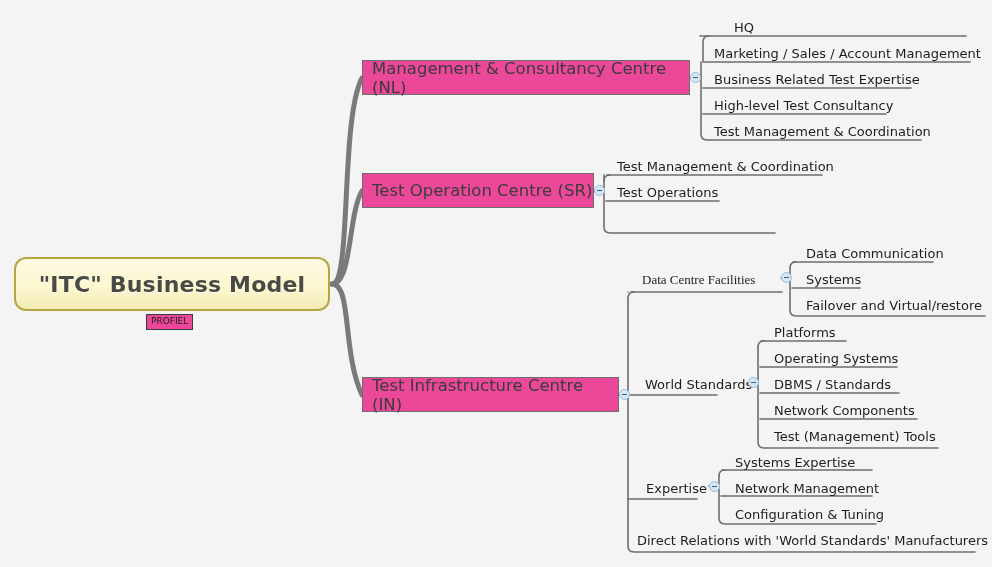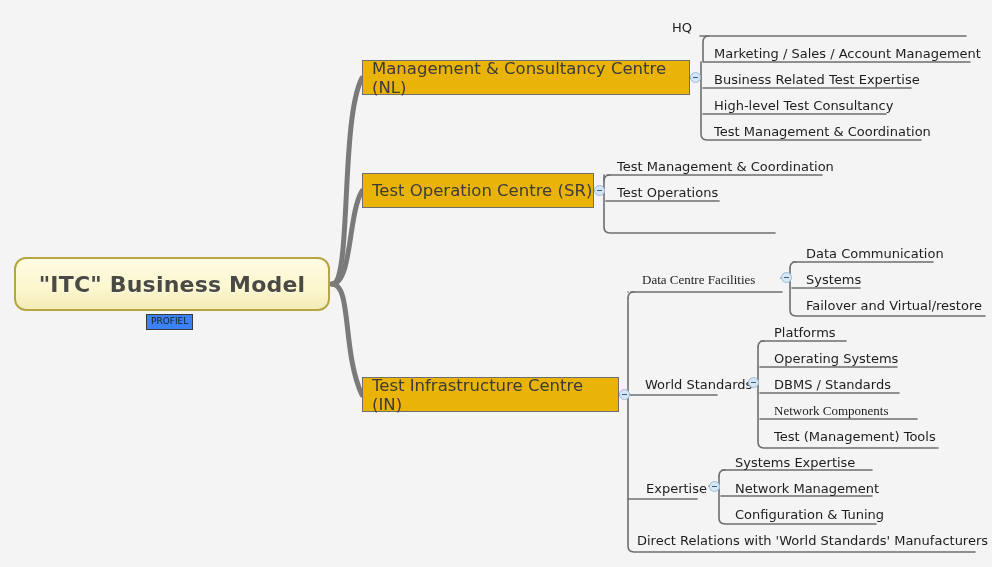--- a/index.html
+++ b/index.html
@@ -21,33 +21,33 @@
     border-radius:12px;
     background:linear-gradient(to bottom,#fdfbe3 0%,#fcf7cf 55%,#f3ecb8 100%);
     box-sizing:border-box;
     display:flex;align-items:center;justify-content:center;
     font-size:22px;font-weight:bold;color:#4a4a45;
     letter-spacing:.2px;
     text-shadow:0 1px 0 rgba(255,255,255,.6);
   }
   .profiel{
     position:absolute;left:146px;top:314px;
-    background:#3b82f6;
+    background:#ec4899;
     border:1px solid #3a3a3a;
     font-size:9px;color:#1c1c1c;
     padding:1px 4px 2px 4px;
     line-height:11px;
     font-family:"DejaVu Sans","Liberation Sans",sans-serif;
   }
 
   
   .l1-node{
     position:absolute;
     border:1px solid #6e6e6e;
-    background:#eab308;
+    background:#ec4899;
     box-sizing:border-box;
     display:flex;align-items:center;
     padding-left:9px;
     font-size:16.5px;color:#3b3b3b;
     height:35px;
   }
 
   
   .t-node{
     position:absolute;
@@ -136,21 +136,21 @@
   <div class="root-node">
     <span>"ITC" Business Model</span>
   </div>
   <div class="profiel">PROFIEL</div>
 
   <div class="l1-node" style="left:362px;top:60px;width:328px;">
     <span>Management &amp; Consultancy Centre (NL)</span>
   </div>
   <div class="toggle" style="left:690px;top:72px;"></div>
 
-  <div class="t-node" style="left:672px;top:20px;text-align:center;">HQ</div>
+  <div class="t-node" style="left:734px;top:20px;text-align:center;">HQ</div>
   <div class="t-node" style="left:714px;top:46px;">Marketing / Sales / Account Management</div>
   <div class="t-node" style="left:714px;top:72px;">Business Related Test Expertise</div>
   <div class="t-node" style="left:714px;top:98px;">High-level Test Consultancy</div>
   <div class="t-node" style="left:714px;top:124px;">Test Management &amp; Coordination</div>
 
   <div class="l1-node" style="left:362px;top:173px;width:232px;">
     <span>Test Operation Centre (SR)</span>
   </div>
   <div class="toggle" style="left:594px;top:185px;"></div>
 
@@ -166,21 +166,21 @@
   <div class="toggle" style="left:781px;top:272px;"></div>
   <div class="t-node" style="left:806px;top:246px;">Data Communication</div>
   <div class="t-node" style="left:806px;top:272px;text-align:right;">Systems</div>
   <div class="t-node" style="left:806px;top:298px;">Failover and Virtual/restore</div>
 
   <div class="t-node" style="left:645px;top:377px;">World Standards</div>
   <div class="toggle" style="left:748px;top:377px;"></div>
   <div class="t-node" style="left:774px;top:325px;">Platforms</div>
   <div class="t-node" style="left:774px;top:351px;">Operating Systems</div>
   <div class="t-node" style="left:774px;top:377px;">DBMS / Standards</div>
-  <div class="t-node" style="left:774px;top:403px;font-family:Liberation Serif, serif;">Network Components</div>
+  <div class="t-node" style="left:774px;top:403px;">Network Components</div>
   <div class="t-node" style="left:774px;top:429px;">Test (Management) Tools</div>
 
   <div class="t-node" style="left:646px;top:481px;">Expertise</div>
   <div class="toggle" style="left:709px;top:481px;"></div>
   <div class="t-node" style="left:735px;top:455px;">Systems Expertise</div>
   <div class="t-node" style="left:735px;top:481px;">Network Management</div>
   <div class="t-node" style="left:735px;top:507px;">Configuration &amp; Tuning</div>
 
   <div class="t-node" style="left:637px;top:533px;">Direct Relations with 'World Standards' Manufacturers</div>
 

